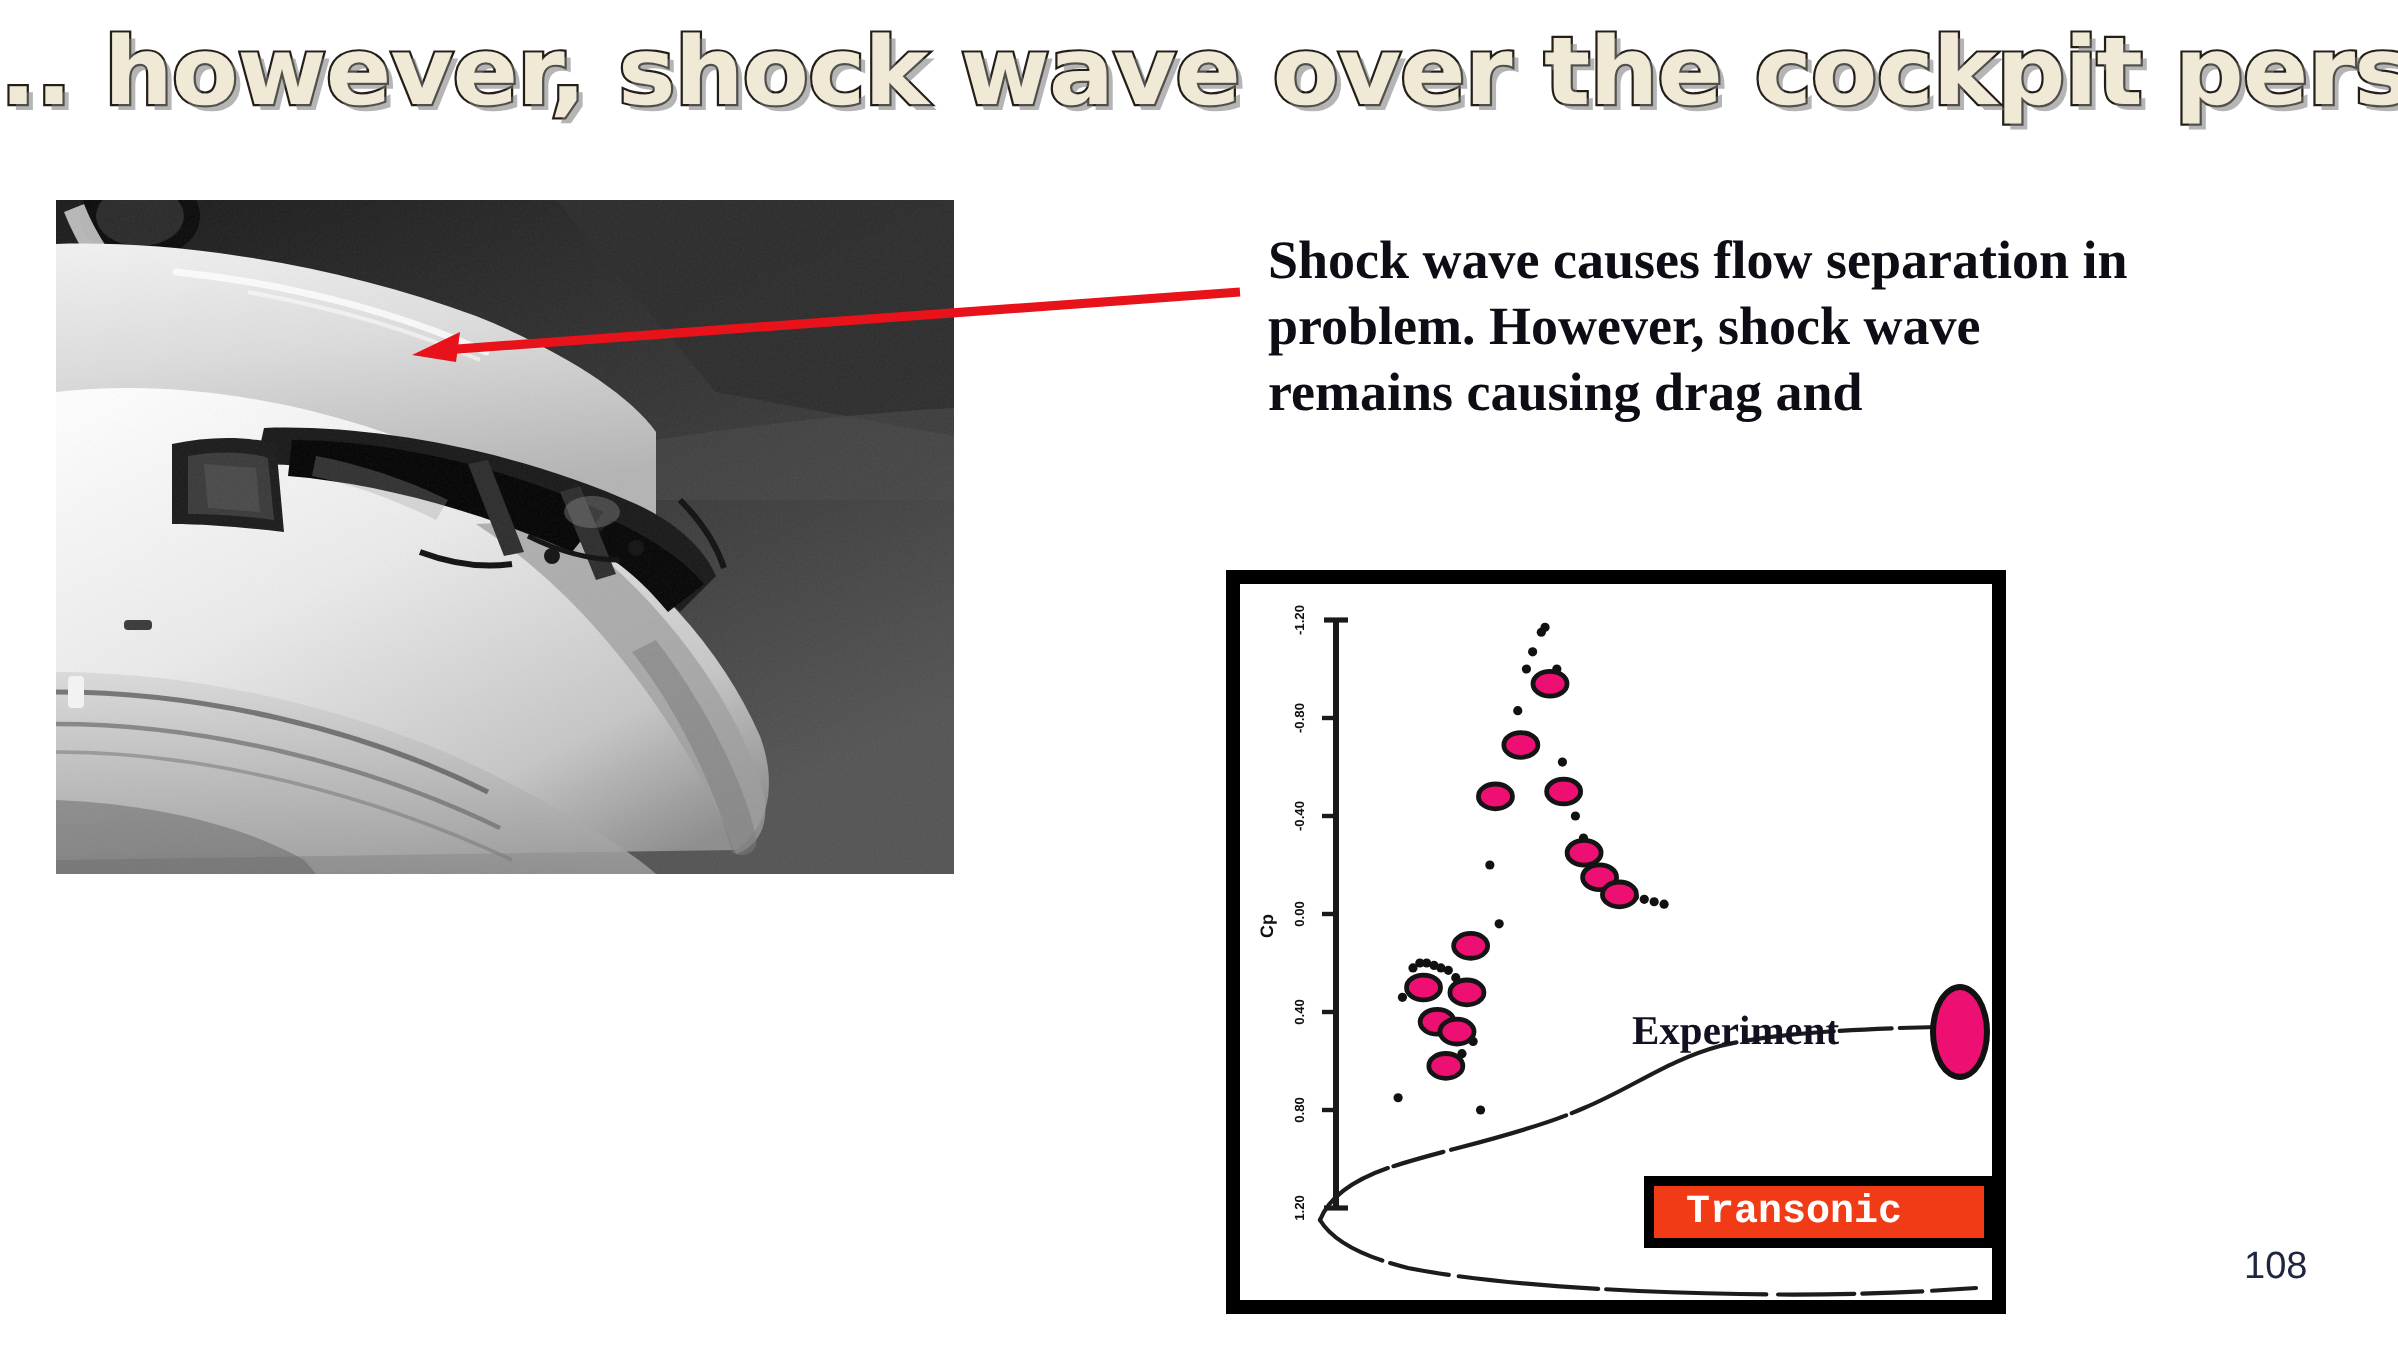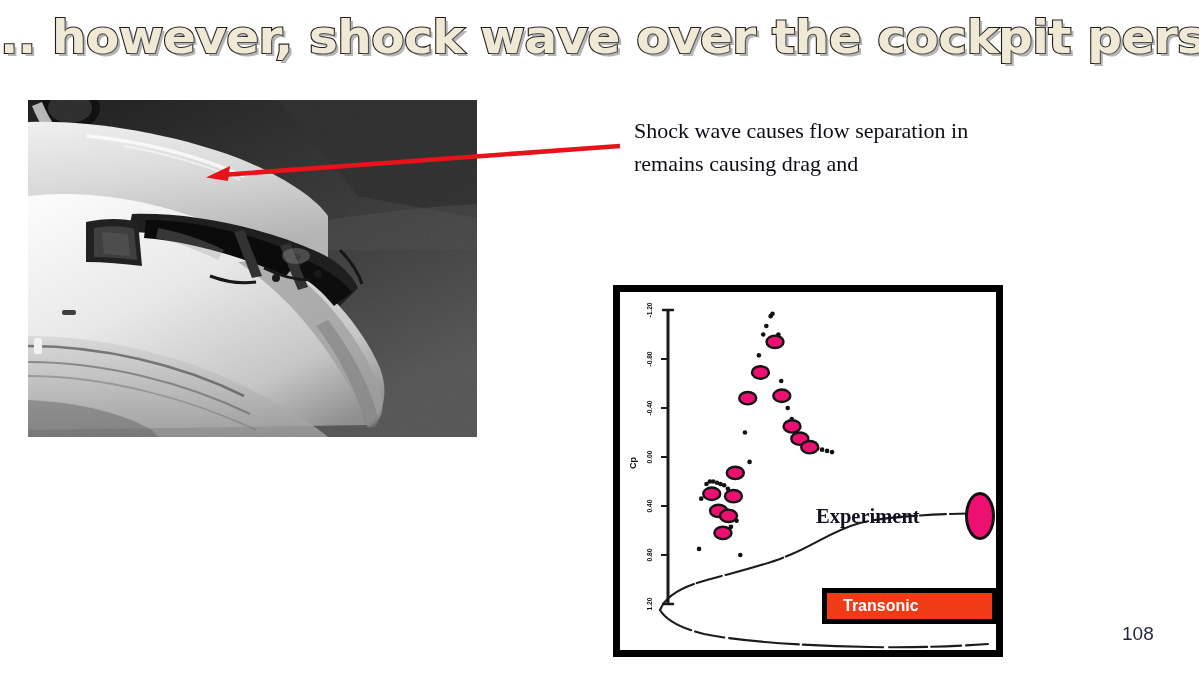--- a/index.html
+++ b/index.html
@@ -62,22 +62,22 @@
     pointer-events: none;
   }
 
   
   #body-text {
     position: absolute;
     left: 634px;
     top: 114px;
     width: 545px;
     font-family: "Liberation Serif", serif;
-    font-weight: normal;
-    font-size: 22px;
+    font-weight: bold;
+    font-size: 27px;
     line-height: 33px;
     color: #0d0d16;
   }
   #body-text p { margin: 0; }
 
   
   #chart-box {
     position: absolute;
     left: 613px;
     top: 285px;
@@ -85,21 +85,20 @@
     height: 372px;
     background: #ffffff;
     border: 7px solid #000000;
     box-sizing: border-box;
   }
   #chart-inner {
     position: relative;
     width: 100%;
     height: 100%;
     overflow: hidden;
-    border-radius: 21px;
   }
   #chart-svg {
     position: absolute;
     left: 0; top: 0;
     width: 100%; height: 100%;
   }
   .axis-tick-label {
     font-family: "Liberation Sans", sans-serif;
     font-size: 6.6px;
     font-weight: bold;
@@ -140,23 +139,23 @@
     top: 296px;
     width: 175px;
     height: 36px;
     background: #F03B16;
     border: 5px solid #000000;
     box-sizing: border-box;
     display: flex;
     align-items: center;
   }
   #transonic-label {
-    font-family: Liberation Sans, sans-serif;
-    font-weight: bold;
-    font-size: 16px;
+    font-family: Liberation Mono, monospace;
+    font-weight: bold;
+    font-size: 20px;
     color: #FFFFFF;
     padding-left: 16px;
     white-space: nowrap;
   }
 
   
   #page-number {
     position: absolute;
     left: 1122px;
     top: 623px;
@@ -264,20 +263,21 @@
     </svg>
   </div>
 
   <svg id="arrow-svg" viewBox="0 0 425 45">
     <line x1="420" y1="6" x2="22" y2="35" stroke="#E8121A" stroke-width="4.6" stroke-linecap="butt"></line>
     <polygon points="6,37.5 30,26 28,41" fill="#E8121A"></polygon>
   </svg>
 
   <div id="body-text">
     <p>Shock wave causes flow separation in</p>
+    <p>problem. However, shock wave</p>
     <p>remains causing drag and</p>
   </div>
 
   <div id="chart-box">
     <div id="chart-inner">
       <svg id="chart-svg" viewBox="0 0 376 358" preserveAspectRatio="none">
 
         <g>
           <line x1="48" y1="18" x2="48" y2="312" stroke="#1a1a1a" stroke-width="3"></line>
 

